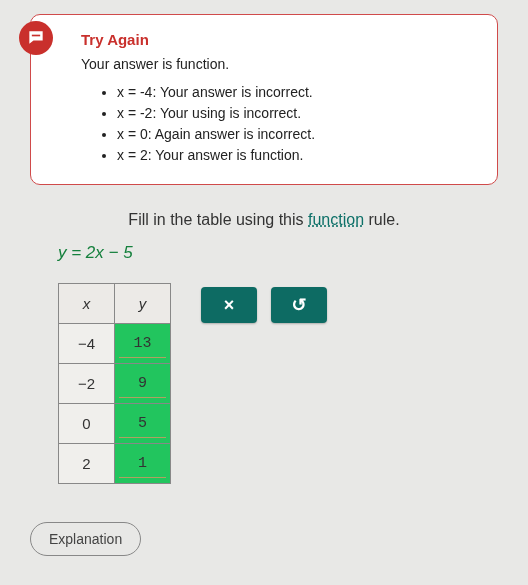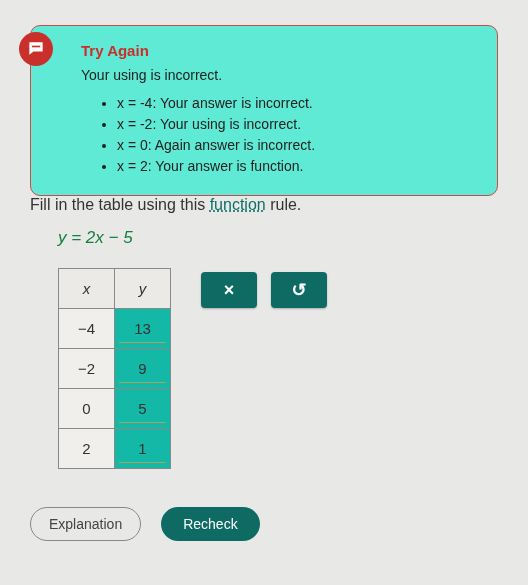--- a/index.html
+++ b/index.html
@@ -8,23 +8,23 @@
     background: #e8e8e6;
     width: 528px;
     height: 585px;
     padding: 0 30px;
     color: #333;
   }
   .feedback-box {
     border: 1.5px solid #d04a4a;
     border-radius: 10px;
     padding: 16px 18px 18px 50px;
-    margin-top: 25px;
+    margin-top: 14px;
     position: relative;
-    background: #5eead4;
+    background: #ffffff;
   }
   .feedback-icon {
     position: absolute;
     left: -12px;
     top: 6px;
     width: 34px;
     height: 34px;
     border-radius: 50%;
     background: #c9302c;
     display: flex;
@@ -44,22 +44,24 @@
     margin-bottom: 10px;
   }
   .feedback-list {
     list-style: disc;
     padding-left: 36px;
     font-size: 14px;
     color: #222;
     line-height: 1.5;
   }
   .instruction {
+    margin-top: 26px;
     font-size: 16px;
     color: #333;
+    text-align: center;
   }
   .function-link {
     color: #0d7068;
     text-decoration: underline dotted;
     cursor: pointer;
   }
   .equation {
     margin: 14px 0 20px 28px;
     font-size: 17px;
     font-style: italic;
@@ -81,22 +83,23 @@
     height: 40px;
     text-align: center;
     font-size: 15px;
   }
   table.xy th {
     font-style: italic;
     font-weight: normal;
     background: #eceae7;
   }
   .y-cell {
-    background: #14b8a6;
+    background: #22c55e;
     position: relative;
+    font-family: Liberation Mono, monospace;
   }
   .y-cell::after {
     content: '';
     position: absolute;
     left: 4px; right: 4px; bottom: 5px;
     border-bottom: 1px solid #b0a060;
   }
   .tool-buttons {
     display: flex;
     gap: 14px;
@@ -111,21 +114,21 @@
     display: flex;
     align-items: center;
     justify-content: center;
     cursor: pointer;
     box-shadow: 0 1px 2px rgba(0,0,0,.25);
   }
   .tool-btn span { color: #fff; font-size: 18px; font-weight: bold; }
   .bottom-buttons {
     margin-top: 38px;
     display: flex;
-    gap: 20px;
+    gap: 7px;
     align-items: center;
   }
   .explanation-btn {
     background: #e8e8e6;
     border: 1.5px solid #888;
     border-radius: 20px;
     padding: 8px 18px;
     font-size: 14px;
     color: #444;
     cursor: pointer;
@@ -144,21 +147,21 @@
 <body>
 
 <div class="feedback-box">
   <div class="feedback-icon">
     <svg viewBox="0 0 24 24" fill="#fff">
         <path d="M4 4h16v11H9l-5 4V4z"></path>
         <rect x="7" y="8" width="10" height="2" fill="#c9302c"></rect>
       </svg>
   </div>
   <div class="try-again">Try Again</div>
-  <div class="incorrect-msg">Your using is incorrect.</div>
+  <div class="incorrect-msg">Your answer is function.</div>
   <ul class="feedback-list">
     <li>x = -4: Your answer is incorrect.</li>
     <li>x = -2: Your using is incorrect.</li>
     <li>x = 0: Again answer is incorrect.</li>
     <li>x = 2: Your answer is function.</li>
   </ul>
 </div>
 
 <p class="instruction">
   <span>Fill in the table using this </span><a class="function-link">function</a><span> rule.</span>
@@ -197,14 +200,13 @@
       <span>×</span>
     </button>
     <button class="tool-btn">
       <span>↺</span>
     </button>
   </div>
 </div>
 
 <div class="bottom-buttons">
   <button class="explanation-btn">Explanation</button>
-  <button class="recheck-btn">Recheck</button>
 </div>
 
 </body></html>

